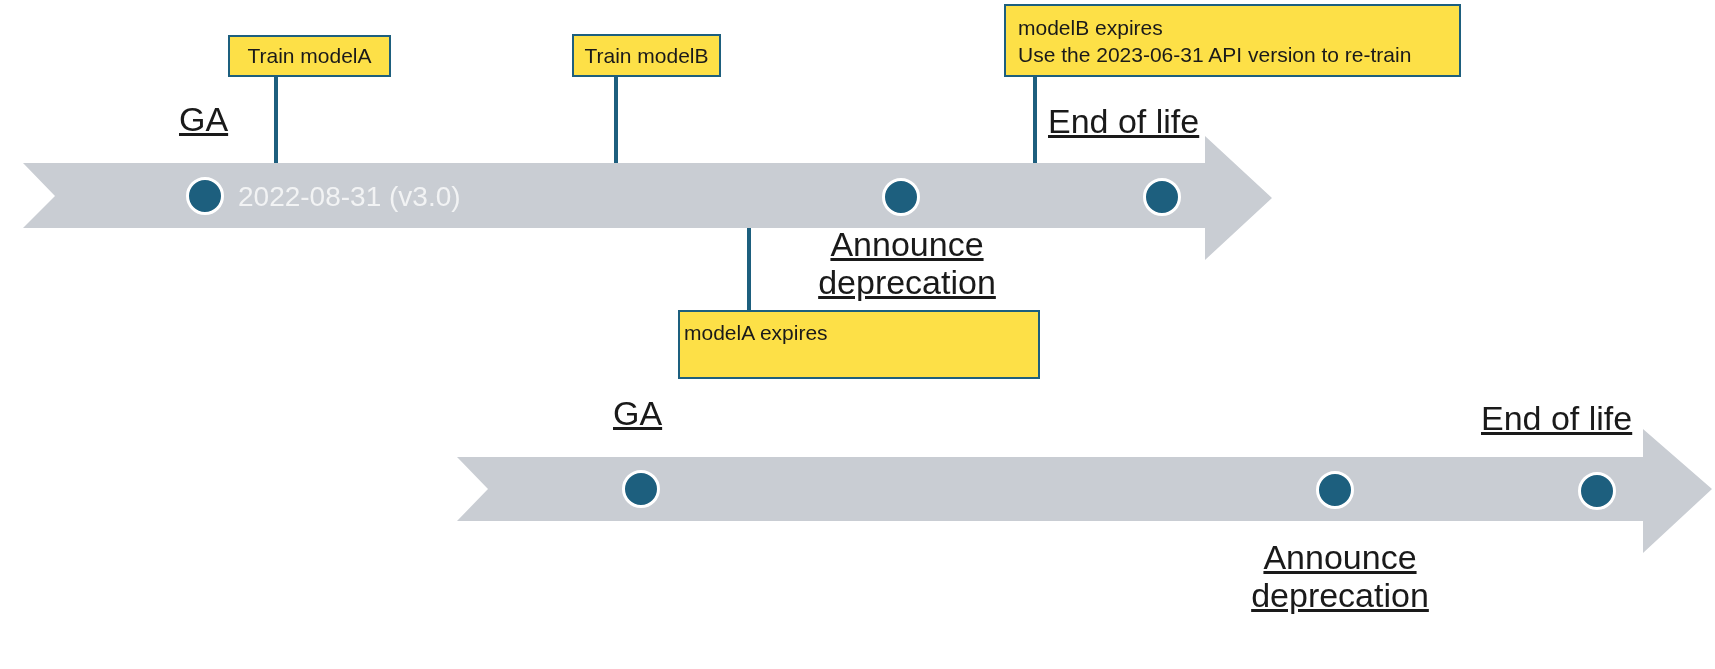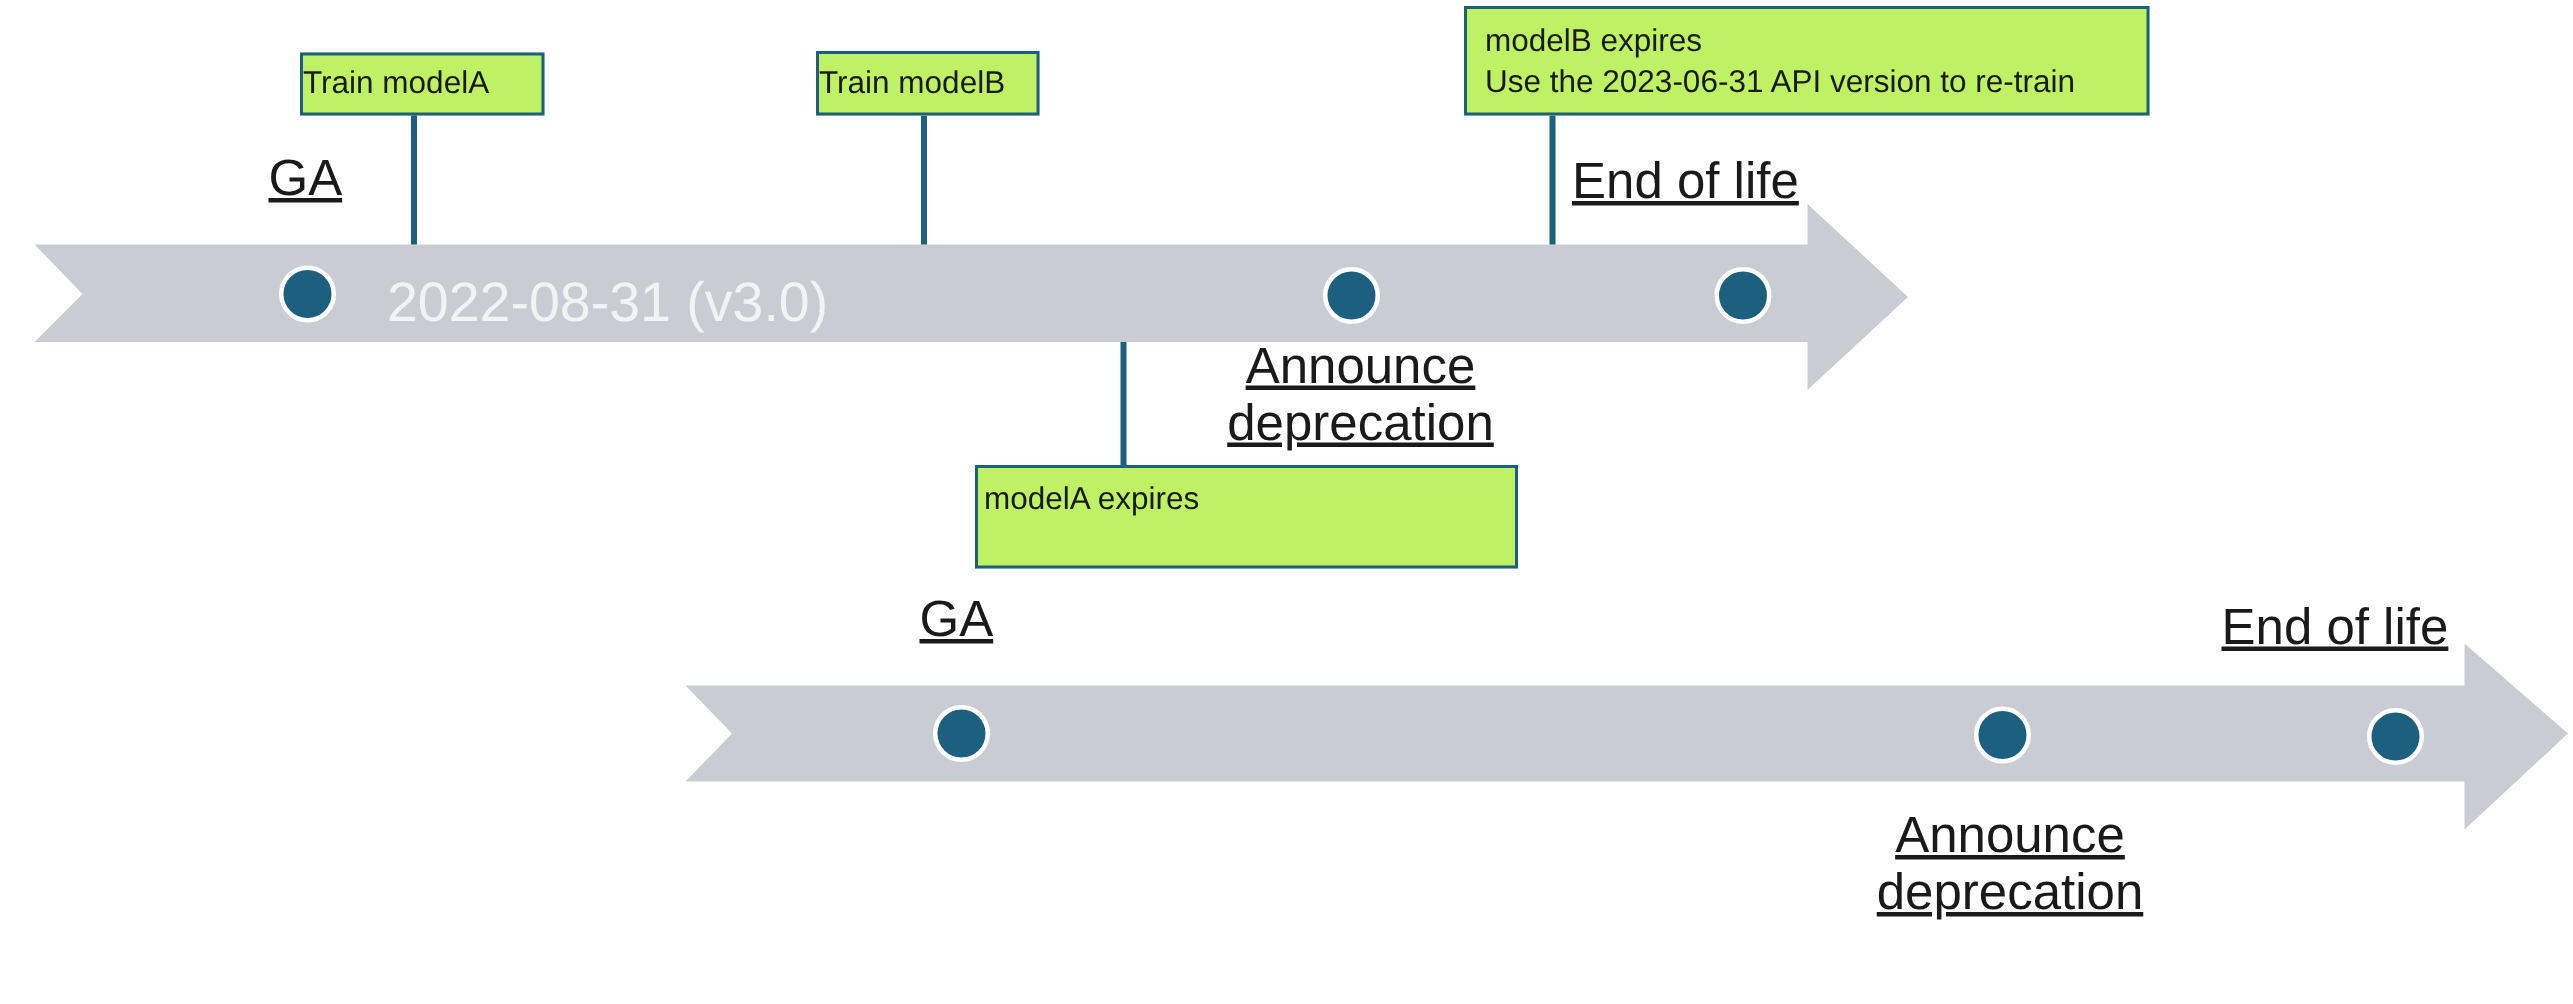--- a/index.html
+++ b/index.html
@@ -19,37 +19,37 @@
     background:var(--teal);border:3px solid #ffffff;box-sizing:content-box;}
   .d1a{left:186px;top:177px}.d1b{left:882px;top:178px}.d1c{left:1143px;top:178px}
   .d2a{left:622px;top:470px}.d2b{left:1316px;top:471px}.d2c{left:1578px;top:472px}
   
   .vline{position:absolute;width:4px;background:var(--teal);}
   .c-train-a{left:274px;top:76px;height:87px}
   .c-train-b{left:614px;top:77px;height:86px}
   .c-model-b{left:1033px;top:77px;height:86px}
   .c-model-a{left:747px;top:228px;height:83px}
   
-  .callout{position:absolute;background:#bef264;border:2px solid var(--teal);
-    color:var(--ink);font-size:21px;box-sizing:border-box;white-space:nowrap;}
-  .center{display:flex;align-items:center;}
+  .callout{position:absolute;background:#fde047;border:2px solid var(--teal);
+    color:var(--ink);font-size:21px;box-sizing:border-box;white-space:nowrap;margin-left:28px;}
+  .center{display:flex;align-items:center;justify-content:center;}
   .box-train-a{left:200px;top:35px;width:163px;height:42px}
   .box-train-b{left:544px;top:34px;width:149px;height:43px}
   .box-model-b{left:976px;top:4px;width:457px;height:73px;padding:8px 12px;line-height:27px}
   .box-model-a{left:650px;top:310px;width:362px;height:69px;padding:7px 4px;line-height:27px}
   
   .big{position:absolute;color:var(--ink);font-size:34px;line-height:38px;white-space:nowrap;text-decoration:underline;}
   .ga1{left:179px;top:100px}
   .eol1{left:1048px;top:102px}
   .ann1{left:707px;top:225px;width:400px;text-align:center}
   .ga2{left:613px;top:394px}
   .eol2{left:1481px;top:399px}
   .ann2{left:1140px;top:538px;width:400px;text-align:center}
   
-  .bandlabel{position:absolute;color:var(--bandtext);font-size:37px;white-space:nowrap;margin-left:20px;}
+  .bandlabel{position:absolute;color:var(--bandtext);font-size:28px;white-space:nowrap;}
   .bl1{left:238px;top:181px}
   .bl2{left:677px;top:474px}
 </style>
 </head>
 <body>
 
 <div class="stage" style="--teal: #1d5f7e; --band: #c9cdd3; --bandtext: #f2f3f4; --ink: #1a1a1a;">
 
   <div class="arrow arrow1"></div>
 

